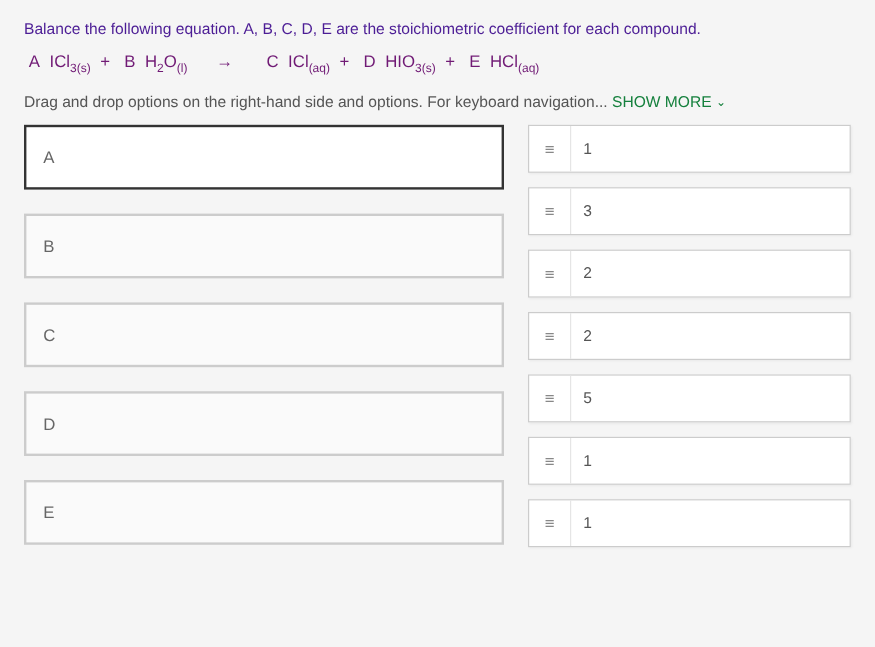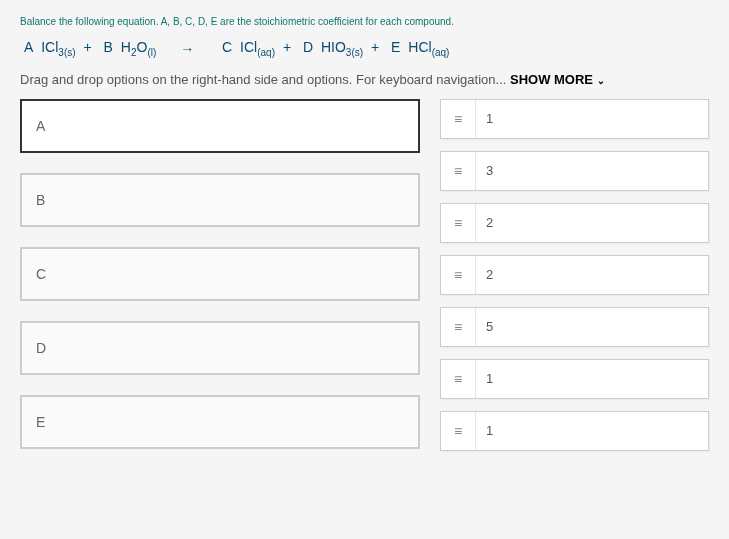--- a/index.html
+++ b/index.html
@@ -5,49 +5,48 @@
     body {
       margin: 0;
       padding: 16px 20px;
       font-family: Arial, sans-serif;
       background: #f5f5f5;
       color: #4a4a4a;
       width: 689px;
       font-size: 14px;
     }
     .instruction {
-      color: #0f766e;
+      color: #4c1d95;
       margin-bottom: 12px;
-      font-size: 10px;
+      font-size: 13px;
     }
     .equation {
-      color: #0c4a6e;
+      color: #701a75;
       margin-bottom: 14px;
       font-size: 14px;
     }
     .equation .coef {
       margin: 0 4px;
     }
     .equation .sub {
       font-size: 10px;
       vertical-align: sub;
     }
     .equation .arrow {
       margin: 0 20px;
       display: inline-block;
     }
     .hint {
       color: #555;
       font-size: 13px;
       margin-bottom: 12px;
     }
     .show-more {
-      color: #000000;
+      color: #15803d;
       cursor: pointer;
-      font-weight: bold;
     }
     .chevron {
       font-size: 10px;
       vertical-align: middle;
     }
     .workspace {
       display: flex;
       gap: 20px;
     }
     .left-col {

